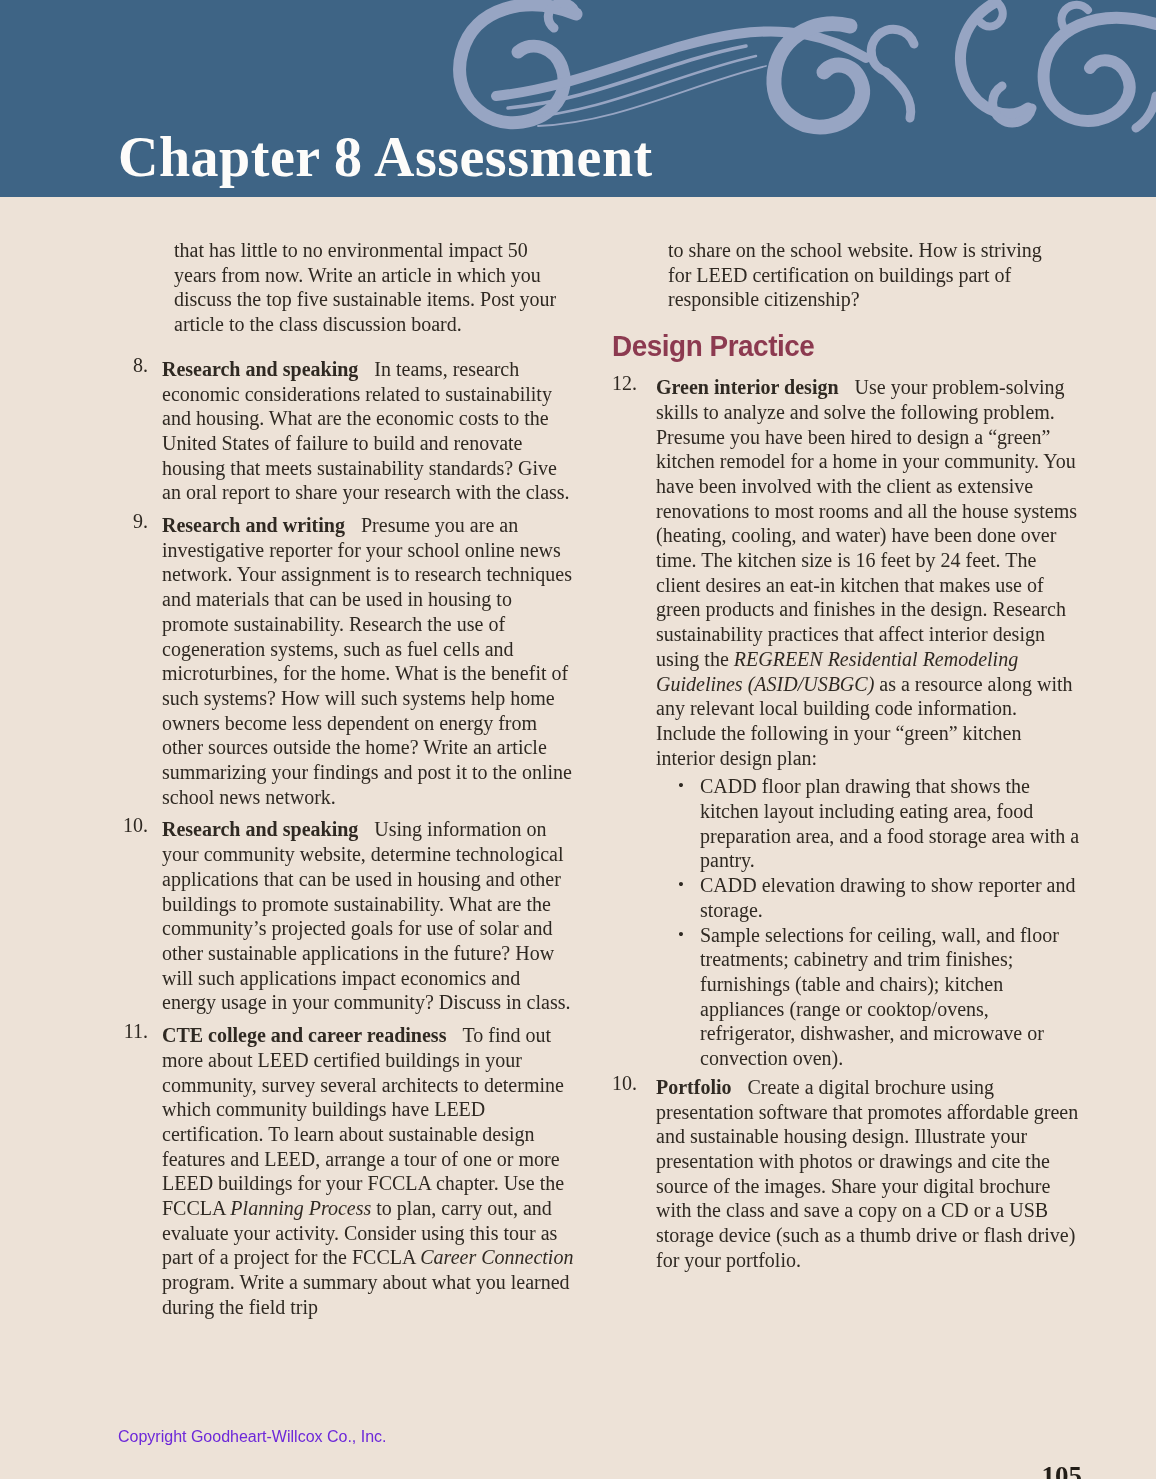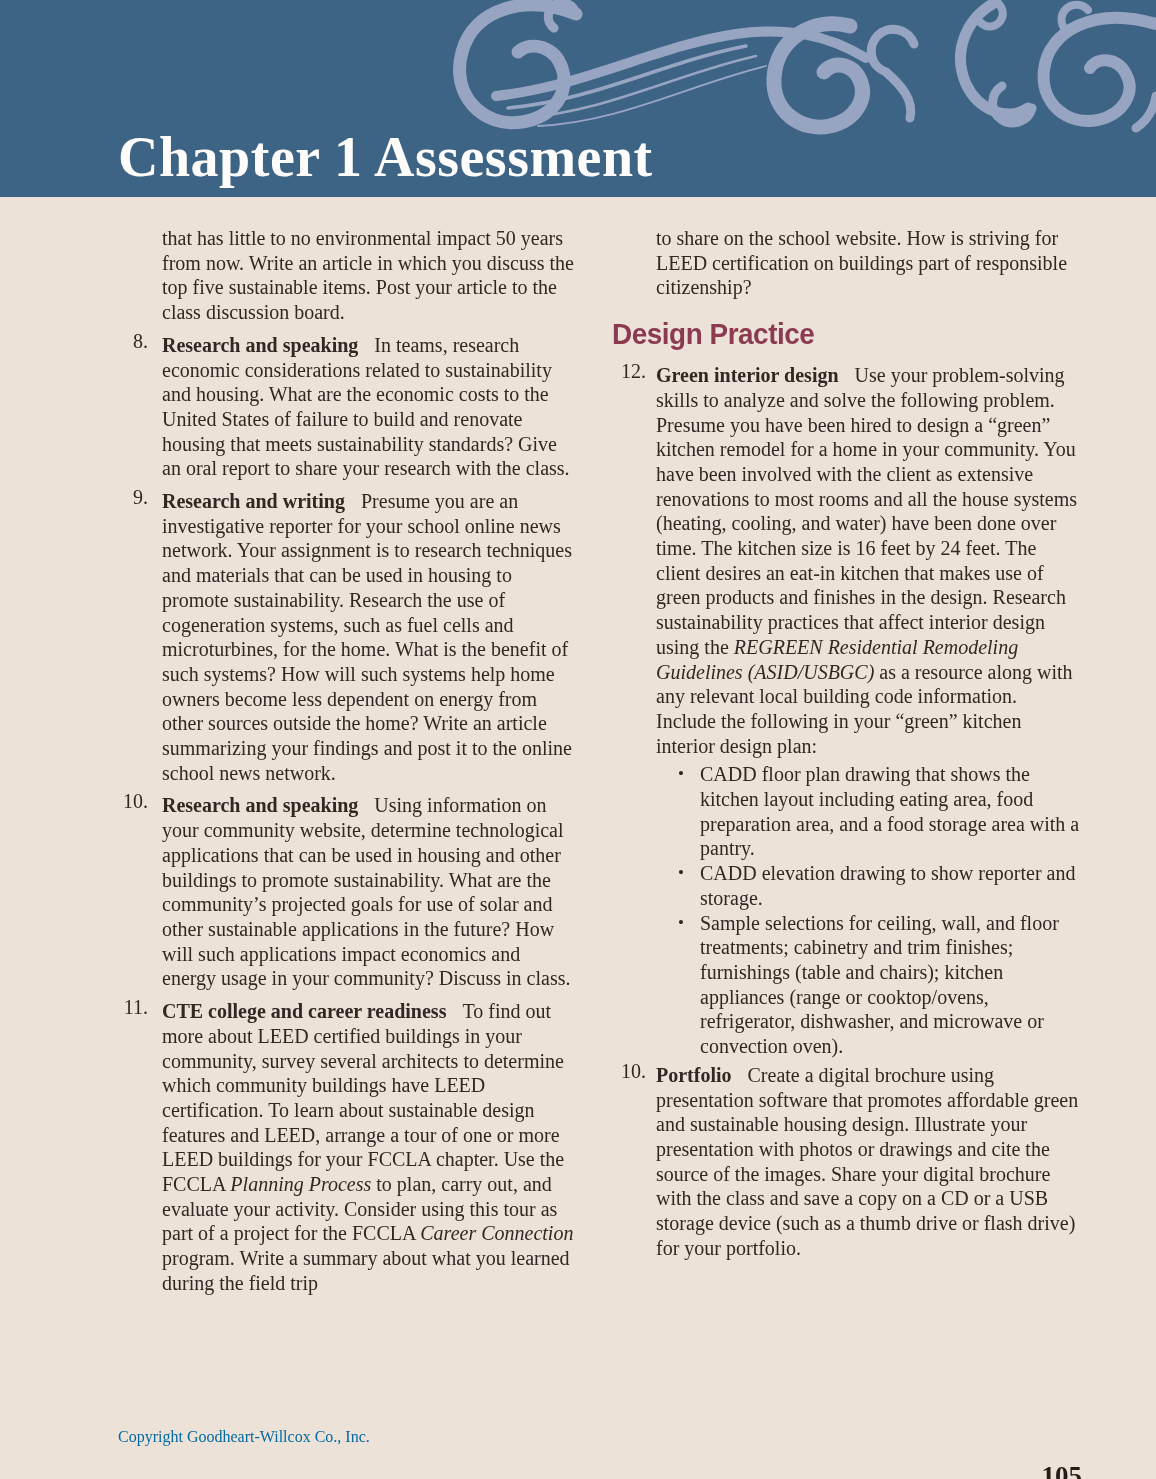--- a/index.html
+++ b/index.html
@@ -20,45 +20,45 @@
   .chapter-title {
     position:absolute; left:118px; bottom:12px;
     margin:0; font-size:56px; font-weight:600; line-height:1;
     color:#FDFCFA; letter-spacing:0.5px;
     font-family:"Liberation Serif","DejaVu Serif",serif;
   }
   
   .col { position:absolute; top:222px; font-size:20px; line-height:24.7px; }
   .col-left  { left:118px; width:460px; }
   .col-right { left:612px; width:473px; }
-  .cont { margin:4px; padding-left:40px; }
+  .cont { margin:16px; padding-left:40px; }
   .items { margin:0; padding:0; }
   .item { display:flex; }
   .col-left  .num { flex:none; width:30px; margin-right:10px; text-align:right; }
-  .col-right .num { flex:none; width:34px; margin-right:6px;  text-align:right; }
+  .col-right .num { flex:none; width:34px; margin-right:6px;  text-align:left; }
   .itembody { flex:1 1 auto; min-width:0; }
   .itempara { margin:4px; }
   b.lead { margin-right:16px; }
   .bullets { list-style:none; margin:0; padding:0 0 0 26px; }
   .bullet-item { display:flex; }
   .marker { flex:none; width:22px; font-size:17px; }
   .btext { flex:1 1 auto; min-width:0; }
   
   .section-heading {
     margin:17px 0 9px 0;
     font-family:"Liberation Sans","DejaVu Sans",sans-serif;
     font-weight:bold; font-size:30px; line-height:1.1;
     color:#8C3A50; letter-spacing:-0.5px;
     transform:scaleX(0.93); transform-origin:left center;
   }
   
   .copyright {
     position:absolute; left:118px; top:1428px;
-    font-family:Liberation Serif, serif;
-    font-size:16px; color:#0369a1;
+    font-family:Liberation Sans, sans-serif;
+    font-size:16px; color:#6d28d9;
   }
   .page-number {
     position:absolute; right:74px; top:1420px;
     font-size:27px; font-weight:bold; color:#221D17;
     font-family:"Liberation Serif","DejaVu Serif",serif;
     margin-top:41px;
   }
 </style>
 </head>
 <body>
@@ -82,21 +82,21 @@
       <path d="M 478 44 A 22 22 0 1 0 450 72 C 466 86 478 100 474 118" stroke-width="9"></path>
 
       <path d="M 560 2 C 530 18 516 52 530 84 C 542 110 572 122 592 108" stroke-width="11"></path>
       <path d="M 560 2 A 13 13 0 1 1 544 22" stroke-width="8"></path>
       <path d="M 596 108 A 20 20 0 1 1 566 86" stroke-width="9"></path>
 
       <path d="M 720 24 C 660 6 612 30 608 70 C 604 104 632 126 662 120 C 688 114 700 92 690 74 C 682 58 662 56 654 68" stroke-width="12"></path>
       <path d="M 652 10 A 15 15 0 1 0 632 32" stroke-width="8"></path>
       <path d="M 700 128 C 712 120 718 108 720 96" stroke-width="9"></path>
     </svg>
-    <h1 class="chapter-title">Chapter 1 Assessment</h1>
+    <h1 class="chapter-title">Chapter 8 Assessment</h1>
   </header>
 
   <section class="col col-left">
     <p class="cont"><span>that has little to no environmental impact 50 years from now. Write an article in which you discuss the top five sustainable items. Post your article to the class discussion board.</span></p>
     <div class="items" id="left-items">
         <div class="item">
           <span class="num">8.</span>
           <div class="itembody">
             <p class="itempara"><b class="lead">Research and speaking</b><span>In teams, research economic considerations related to sustainability and housing. What are the economic costs to the United States of failure to build and renovate housing that meets sustainability standards? Give an oral report to share your research with the class.</span></p>
           </div>

